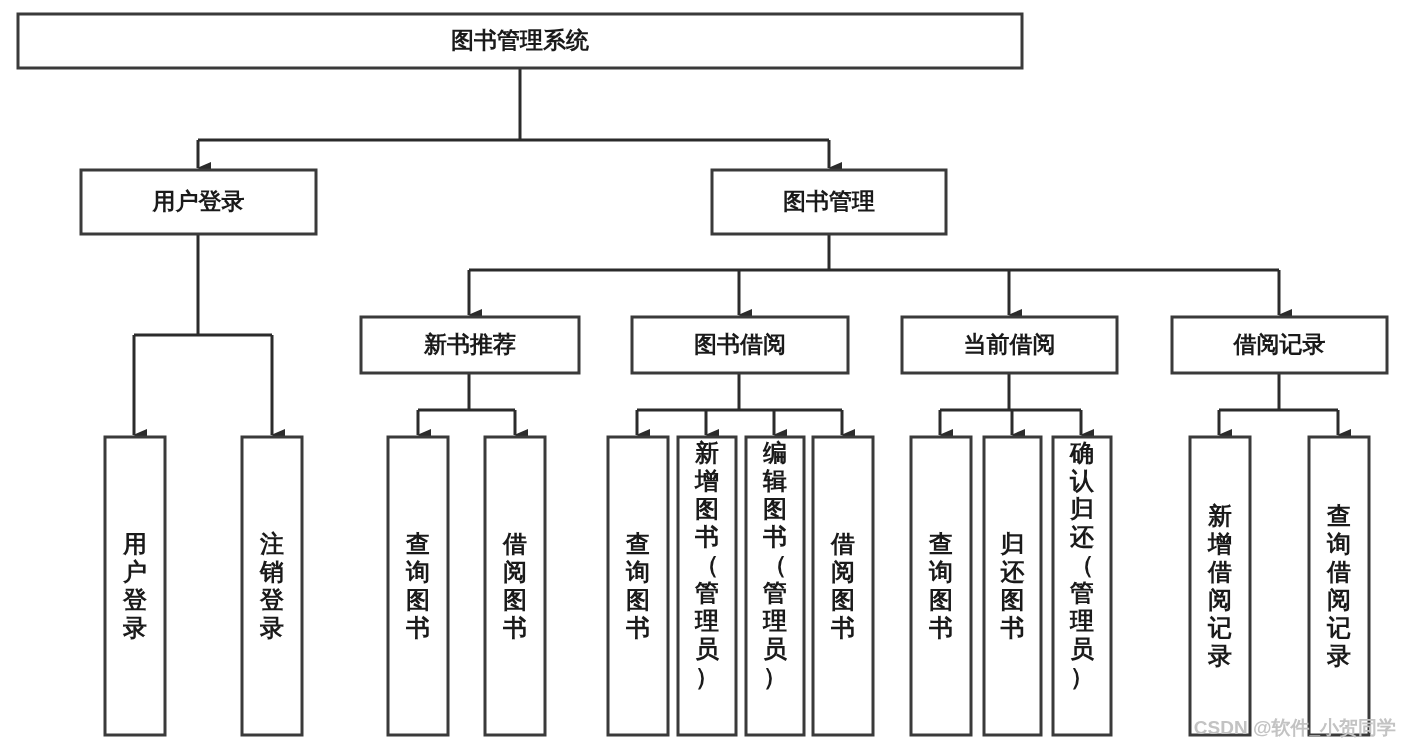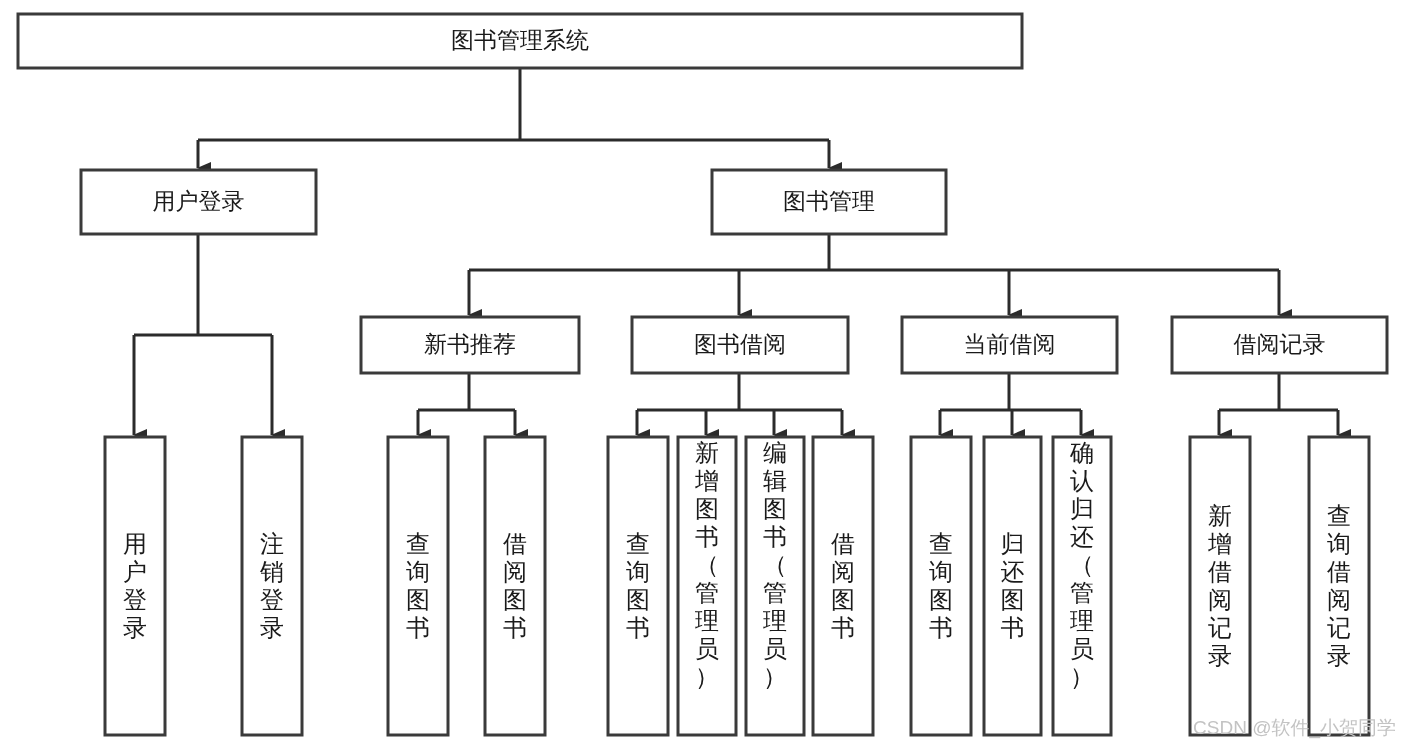--- a/index.html
+++ b/index.html
@@ -11,20 +11,21 @@
     width: 1405px;
     height: 747px;
     font-family: "Liberation Sans", "DejaVu Sans", sans-serif;
     overflow: hidden;
     position: relative;
   }
   #diagram-root {
     position: relative;
     width: 1405px;
     height: 747px;
+    font-weight: bold;
   }
   svg#tree-svg {
     position: absolute;
     left: 0;
     top: 0;
     width: 1405px;
     height: 747px;
     display: block;
   }
   .node-box {

